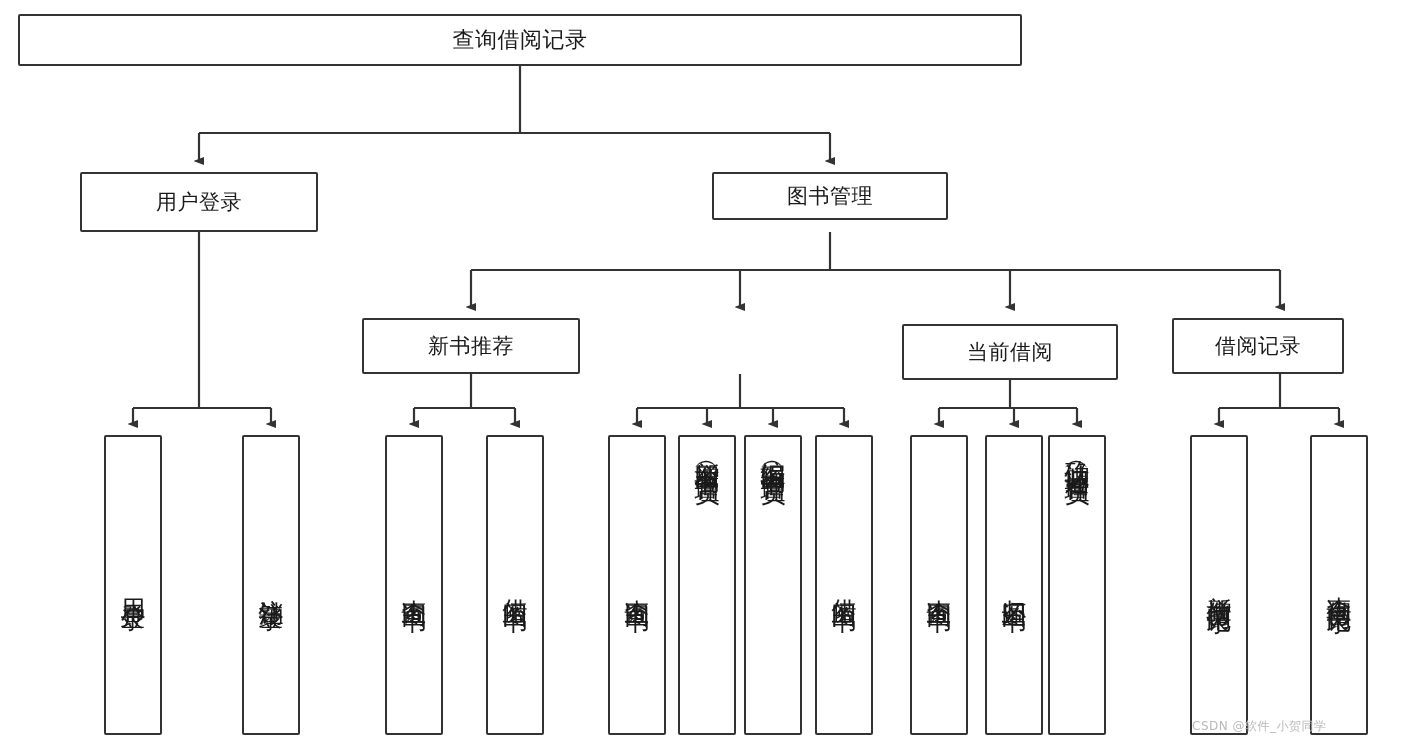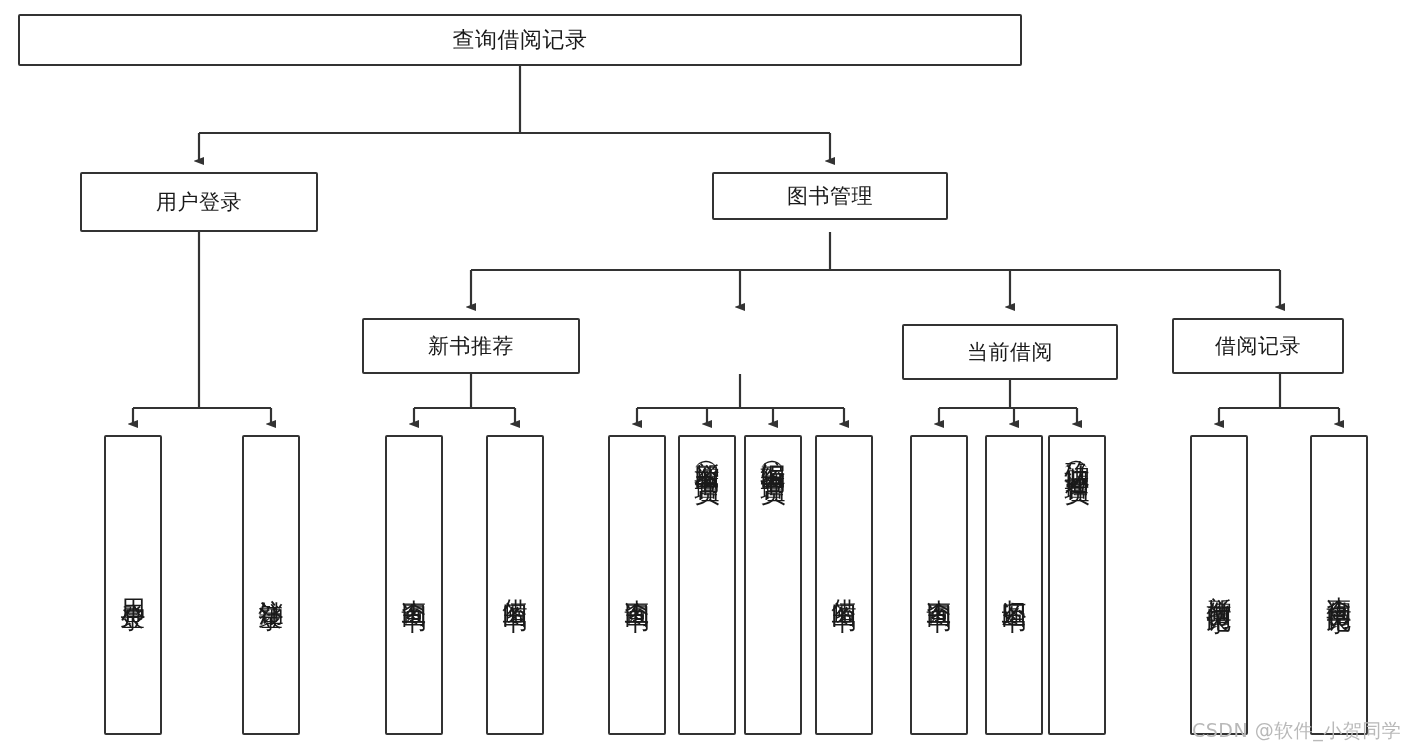--- a/index.html
+++ b/index.html
@@ -66,21 +66,21 @@
     line-height: 1.0;
     letter-spacing: 3px;
     white-space: normal;
     max-height: 286px;
   }
   .node.vert.top-aligned {
     align-items: flex-start;
   }
   .watermark {
     position: absolute;
-    font-size: 19px;
+    font-size: 12px;
     color: #b9b9b9;
     white-space: nowrap;
     z-index: 5;
     letter-spacing: 0.5px;
   }
 </style>
 </head>
 <body>
 
 <div id="diagram-root">

